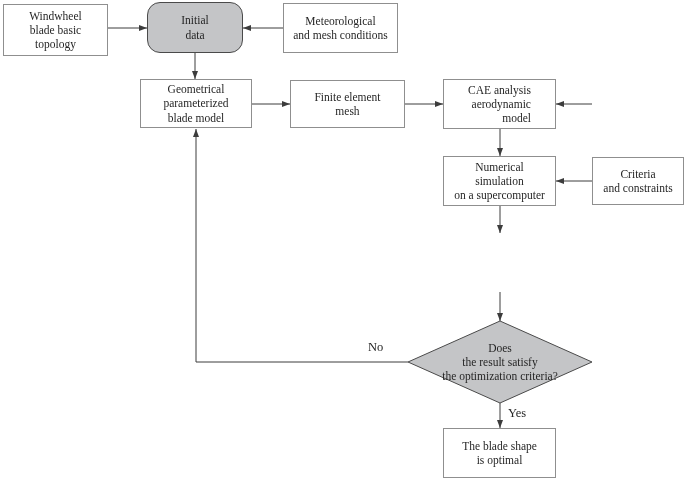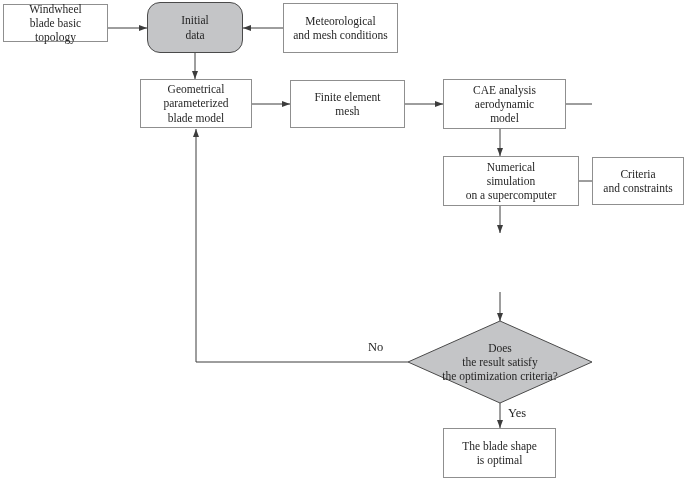--- a/index.html
+++ b/index.html
@@ -17,28 +17,28 @@
   .layer{position:absolute;left:0;top:0;width:685px;height:481px;}
   .node{
     position:absolute;box-sizing:border-box;display:flex;align-items:center;justify-content:center;
     text-align:center;white-space:pre-line;font-size:11.5px;line-height:1.24;
     background:#ffffff;border:1px solid var(--box-border);padding:2px;
   }
   .node.gray{background:var(--node-fill);border-color:var(--node-border);}
   .node.rounded{border-radius:13px;}
   .node.bare{background:transparent;border:none;}
   .edge-label{position:absolute;font-size:12.5px;line-height:1;color:var(--text);}
-  .n-topology   {left:3px;   top:4px;   width:105px; height:38px;}
+  .n-topology   {left:3px;   top:4px;   width:105px; height:52px;}
   .n-initial    {left:147px; top:2px;   width:96px;  height:51px;}
   .n-meteo      {left:283px; top:3px;   width:115px; height:50px;}
   .n-geometrical{left:140px; top:79px;  width:112px; height:49px;}
   .n-fem        {left:290px; top:80px;  width:115px; height:48px;}
-  .n-cae        {left:443px; top:79px;  width:123px; height:50px;}
+  .n-cae        {left:443px; top:79px;  width:113px; height:50px;text-align:right;}
   .n-boundary   {left:592px; top:80px;  width:92px;  height:48px;}
-  .n-numerical  {left:443px; top:156px; width:136px; height:50px;}
+  .n-numerical  {left:443px; top:156px; width:113px; height:50px;}
   .n-criteria   {left:592px; top:157px; width:92px;  height:48px;text-align:center;}
   .n-analysis   {left:443px; top:233px; width:112px; height:59px;}
   .n-optimal    {left:443px; top:428px; width:113px; height:50px;}
   .n-decision   {left:408px; top:331px; width:184px; height:62px;}
   .lbl-no {left:368px; top:341px;}
   .lbl-yes{left:508px; top:407px;}
   svg .edge{stroke:var(--line);stroke-width:1;fill:none;}
 </style>
 </head>
 <body>

